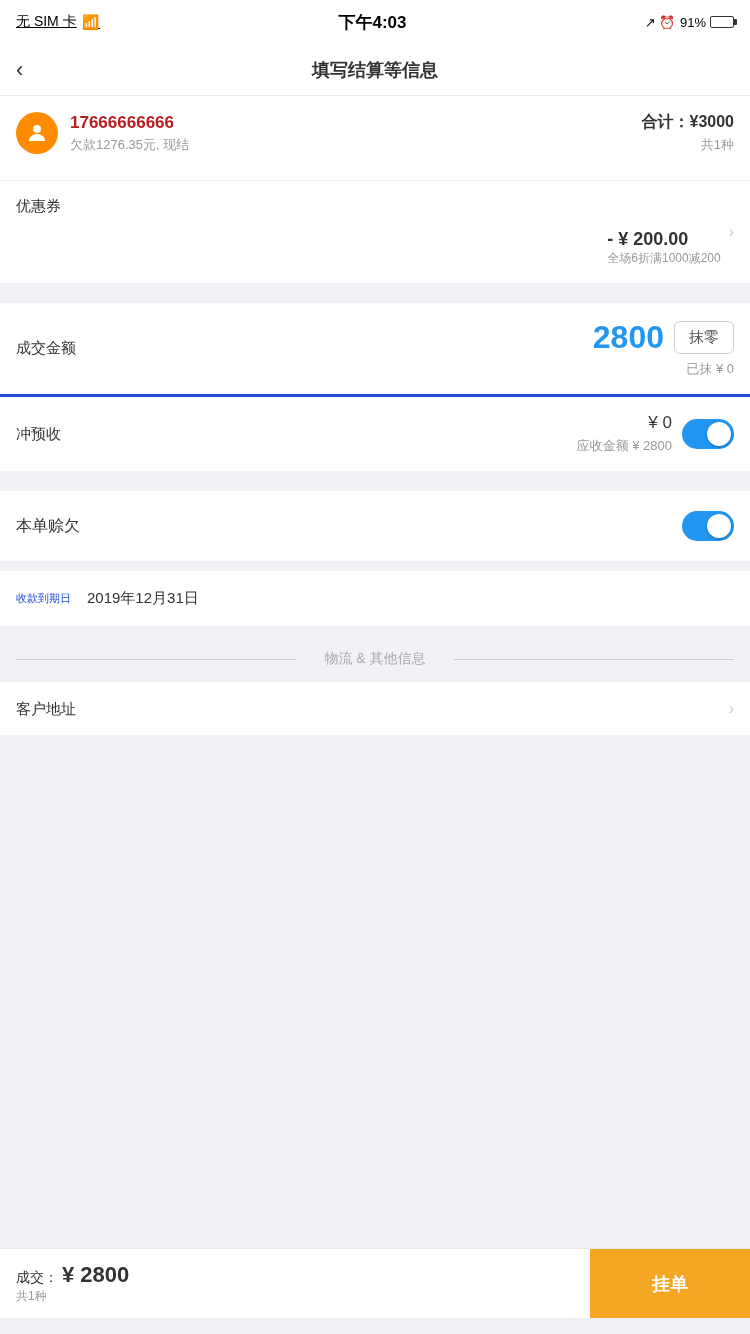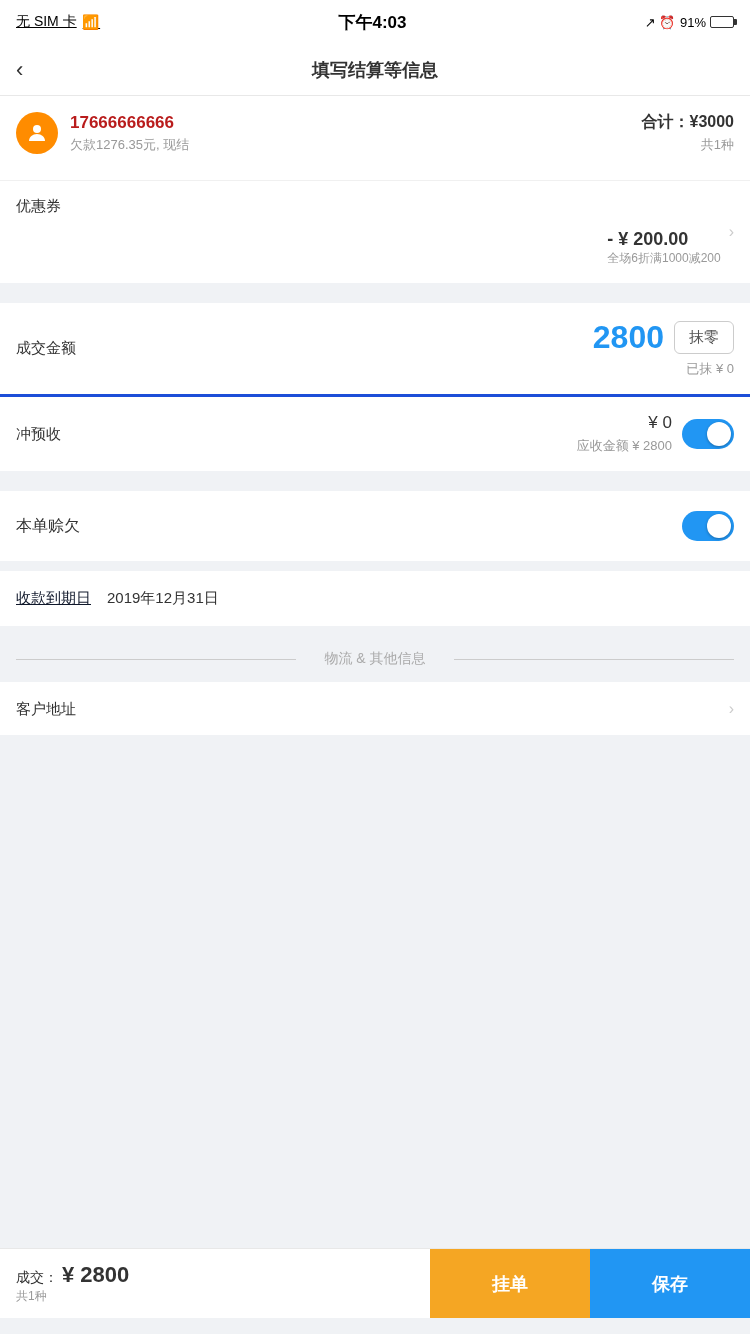--- a/index.html
+++ b/index.html
@@ -278,23 +278,22 @@
     
     .due-row {
       padding: 18px 16px;
       display: flex;
       align-items: center;
       gap: 16px;
       background: #fff;
       margin-bottom: 10px;
     }
     .due-label {
-      font-size: 15px;
-      color: #0f172a;
-      text-decoration: underline;
+      font-size: 11px;
+      color: #1d4ed8;
     }
     .due-value {
       font-size: 15px;
       color: #333;
     }
 
     
     .logistics-divider {
       background: #f0f2f5;
       padding: 14px 0;
@@ -501,16 +500,13 @@
   <div class="bottom-summary">
     <div style="display:flex;align-items:baseline;gap:4px;">
       <span style="font-size:14px;color:#333;">成交：</span>
       <span style="font-size:22px;font-weight:700;color:#333;">¥ 2800</span>
     </div>
     <div style="font-size:12px;color:#999;">共1种</div>
   </div>
   <div class="bottom-btn btn-hang">
     <span>挂单</span>
   </div>
-  <div class="bottom-btn btn-save">
-    <span>保存</span>
-  </div>
 </div>
 
 </body></html>

